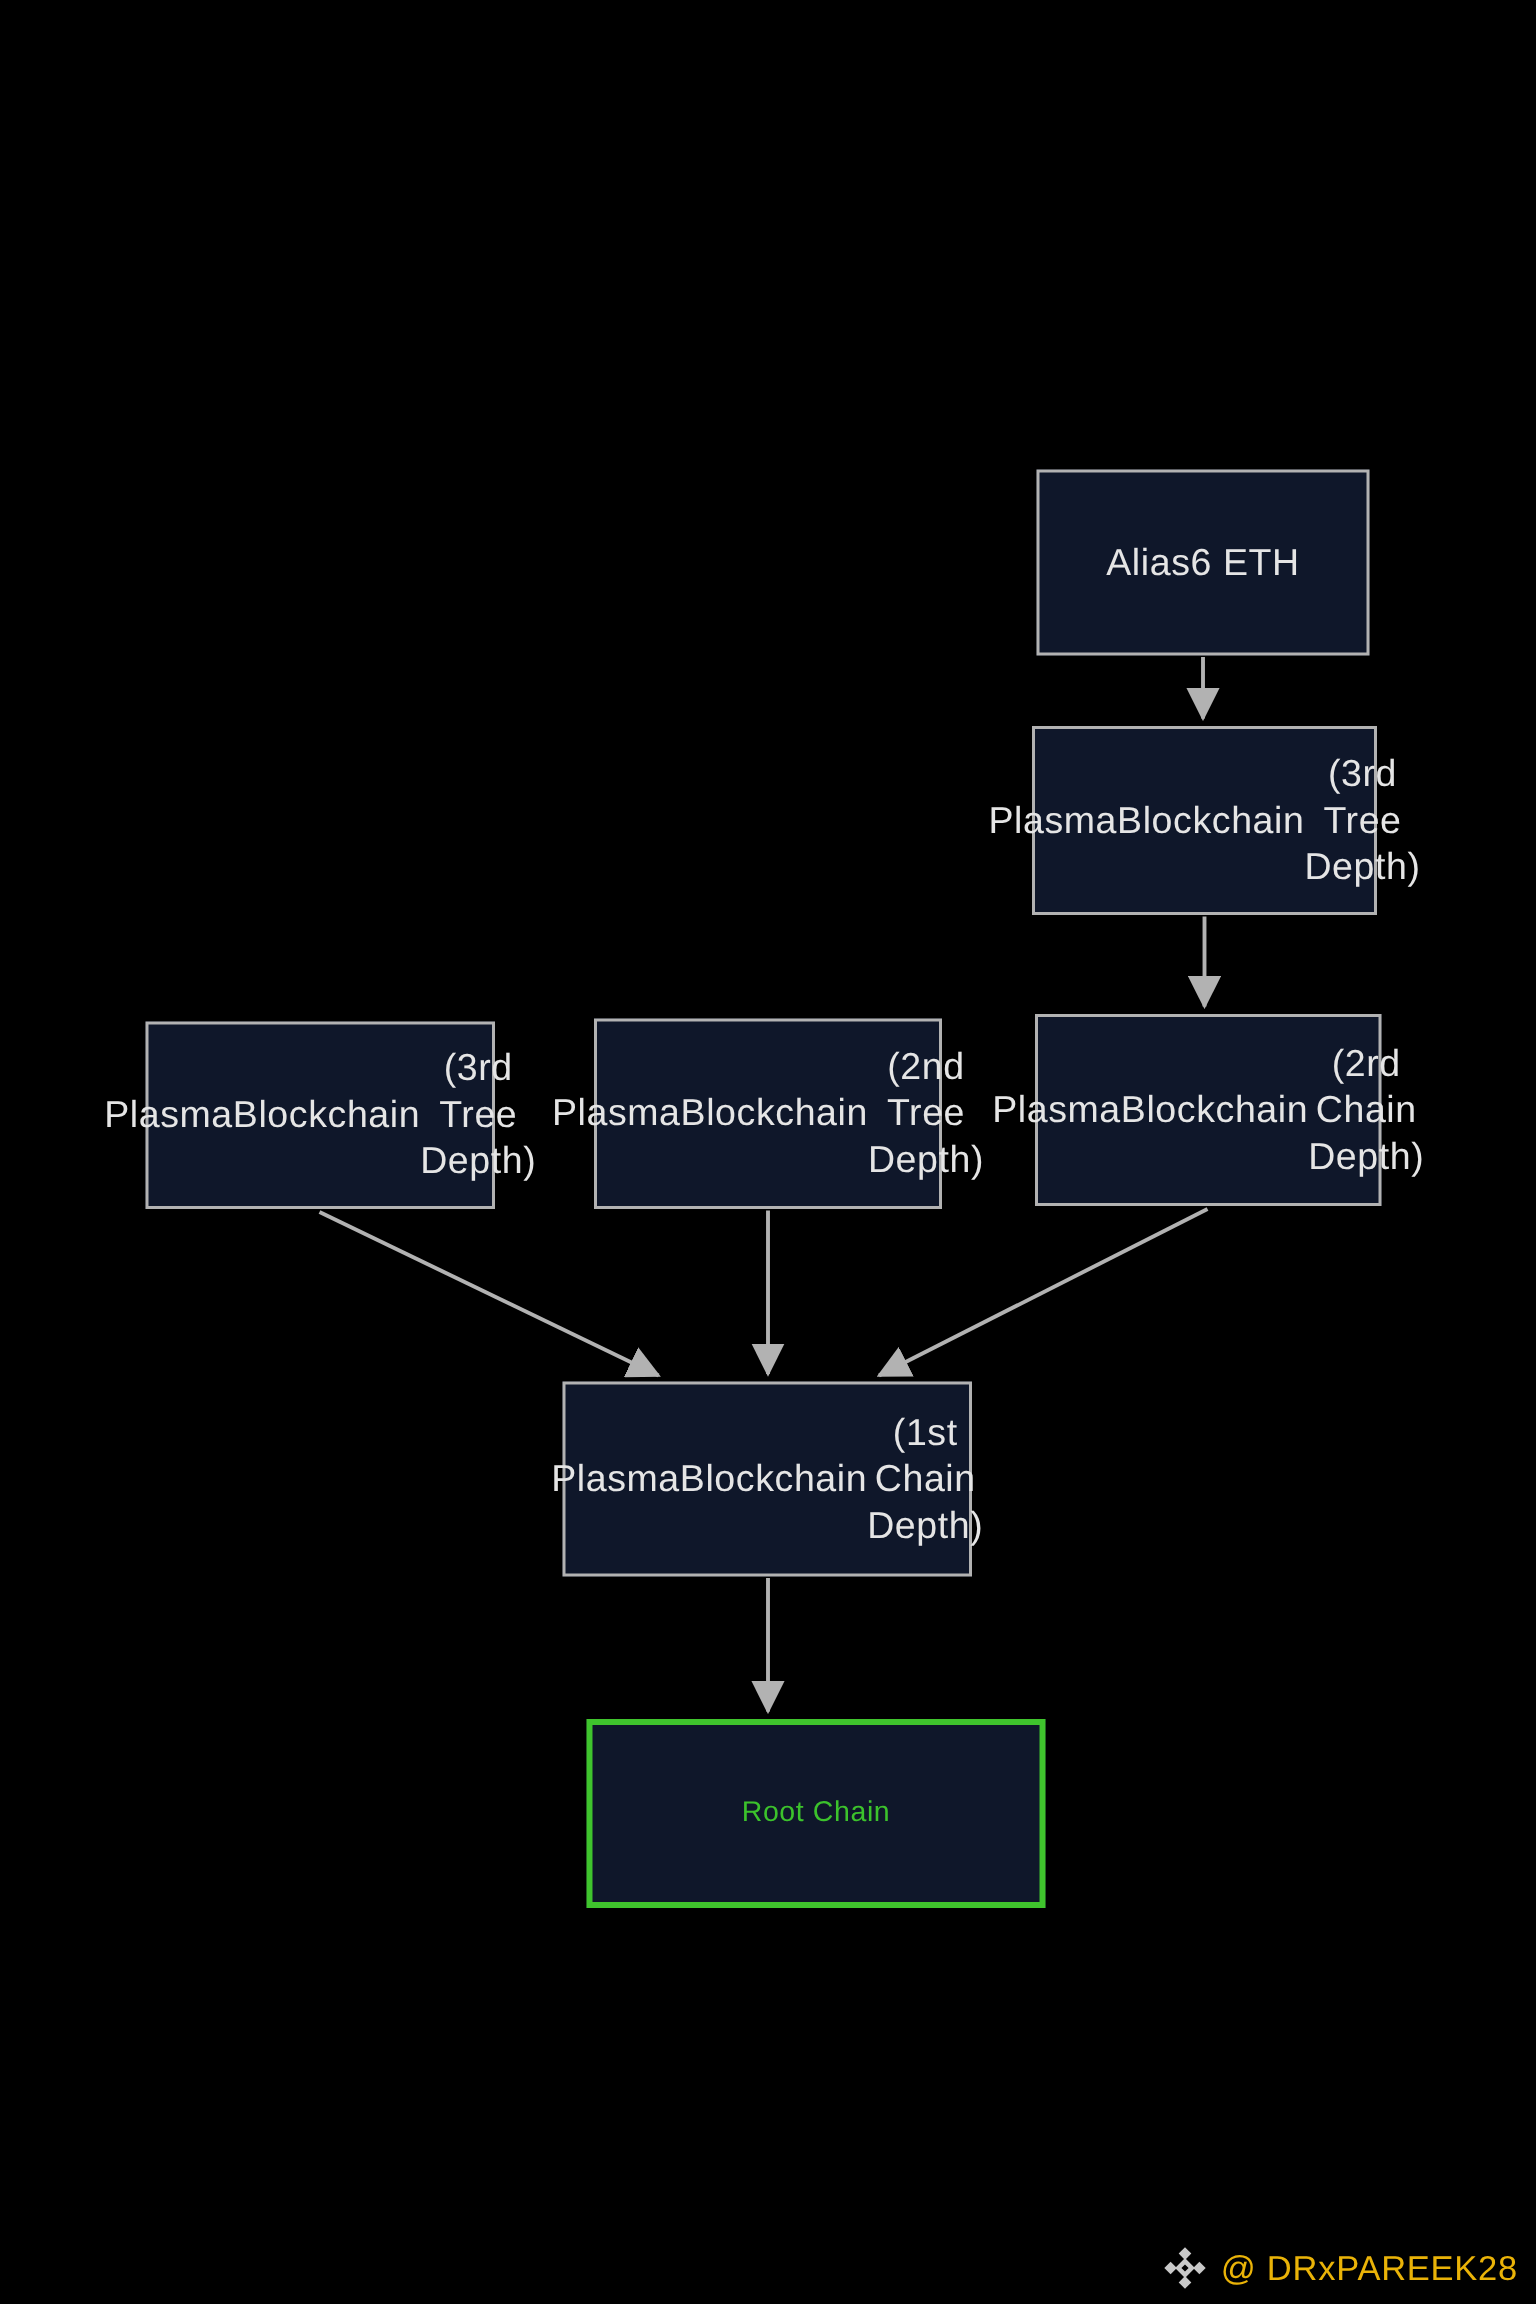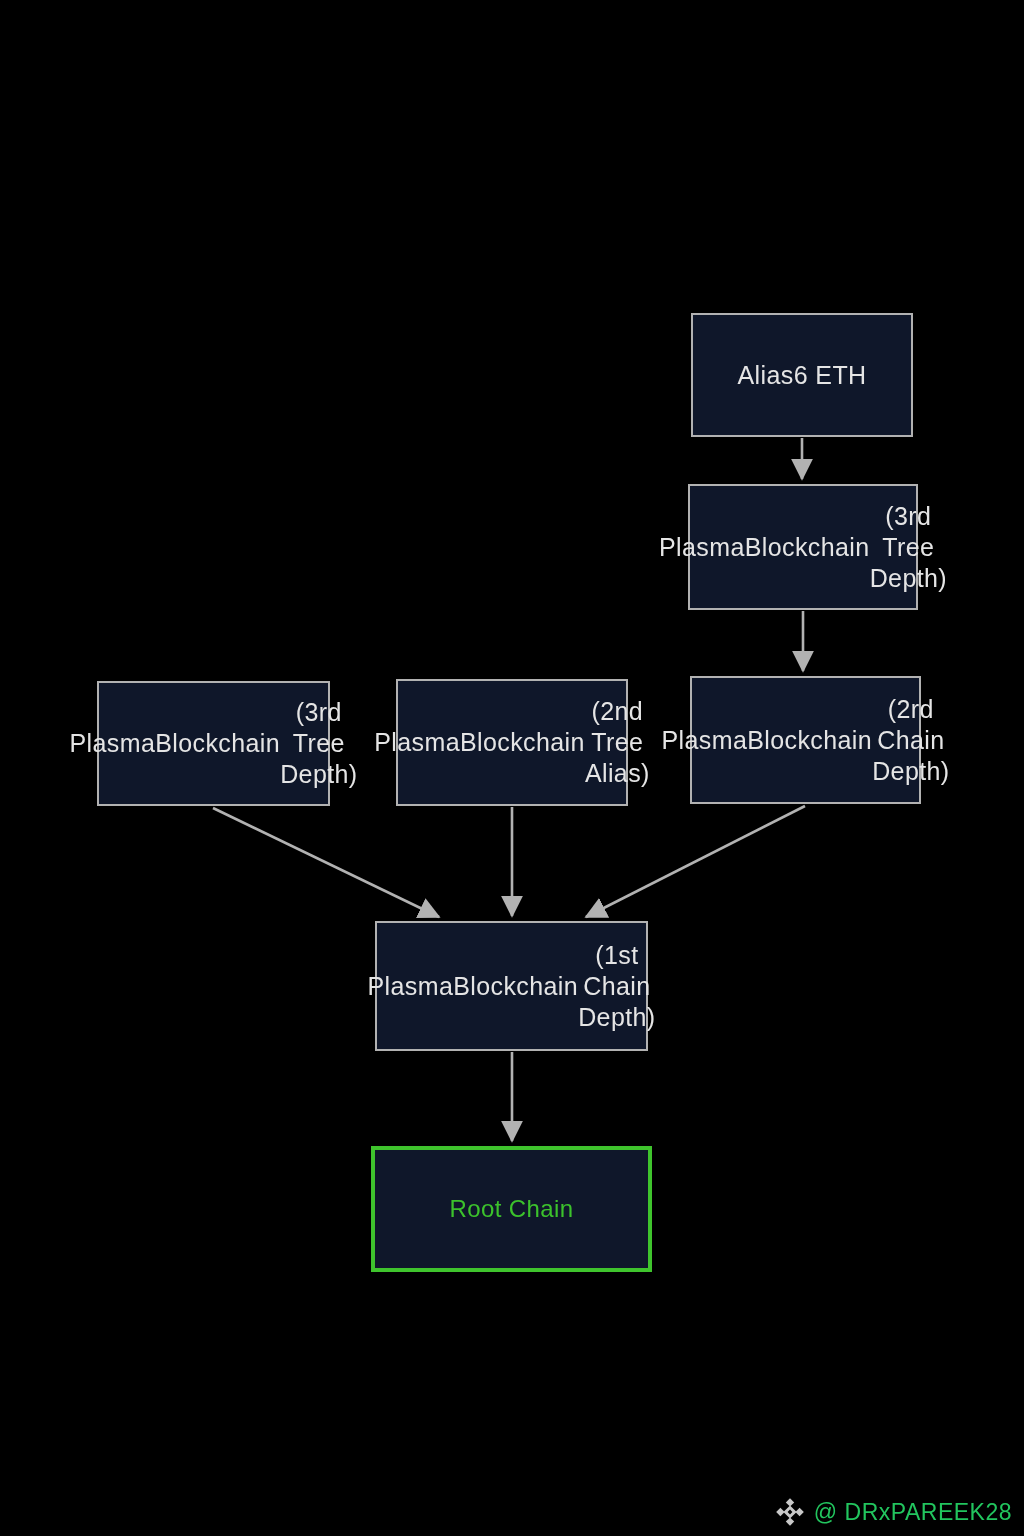--- a/index.html
+++ b/index.html
@@ -30,45 +30,45 @@
     letter-spacing: 0.4px;
     box-sizing: border-box;
   }
   .box-alias          { left: 691px; top: 313px;  width: 222px; height: 124px; }
   .box-p3-right       { left: 688px; top: 484px;  width: 230px; height: 126px; }
   .box-p3-left        { left: 97px;  top: 681px;  width: 233px; height: 125px; }
   .box-p2-middle      { left: 396px; top: 679px;  width: 232px; height: 127px; }
   .box-p2-right       { left: 690px; top: 676px;  width: 231px; height: 128px; }
   .box-p1             { left: 375px; top: 921px;  width: 273px; height: 130px; }
   .box-root {
-    left: 371px; top: 1146px; width: 281px; height: 126px;
+    left: 391px; top: 1146px; width: 306px; height: 126px;
     border: 4px solid #3fc42d;
     color: #3cc22c;
-    font-size: 24px;
+    font-size: 19px;
     line-height: 34px;
   }
   .arrows {
     position: absolute;
     left: 0; top: 0;
     width: 1024px;
     height: 1536px;
     pointer-events: none;
   }
   .arrows line {
     stroke: #b2b2b2;
     stroke-width: 2.6;
   }
   .watermark {
     position: absolute;
     right: 12px;
     bottom: 9px;
     display: flex;
     align-items: center;
     gap: 9px;
-    color: #22c55e;
+    color: #eab308;
     font-size: 23px;
     letter-spacing: 0.5px;
   }
   .watermark svg { display: block; }
 </style>
 </head>
 <body>
 
 <div class="canvas">
 
@@ -99,21 +99,21 @@
 
   <div class="box box-p3-left">
     <div>Plasma</div>
     <div>Blockchain</div>
     <div>(3rd Tree Depth)</div>
   </div>
 
   <div class="box box-p2-middle">
     <div>Plasma</div>
     <div>Blockchain</div>
-    <div>(2nd Tree Alias)</div>
+    <div>(2nd Tree Depth)</div>
   </div>
 
   <div class="box box-p2-right">
     <div>Plasma</div>
     <div>Blockchain</div>
     <div>(2rd Chain Depth)</div>
   </div>
 
   <div class="box box-p1">
     <div>Plasma</div>

